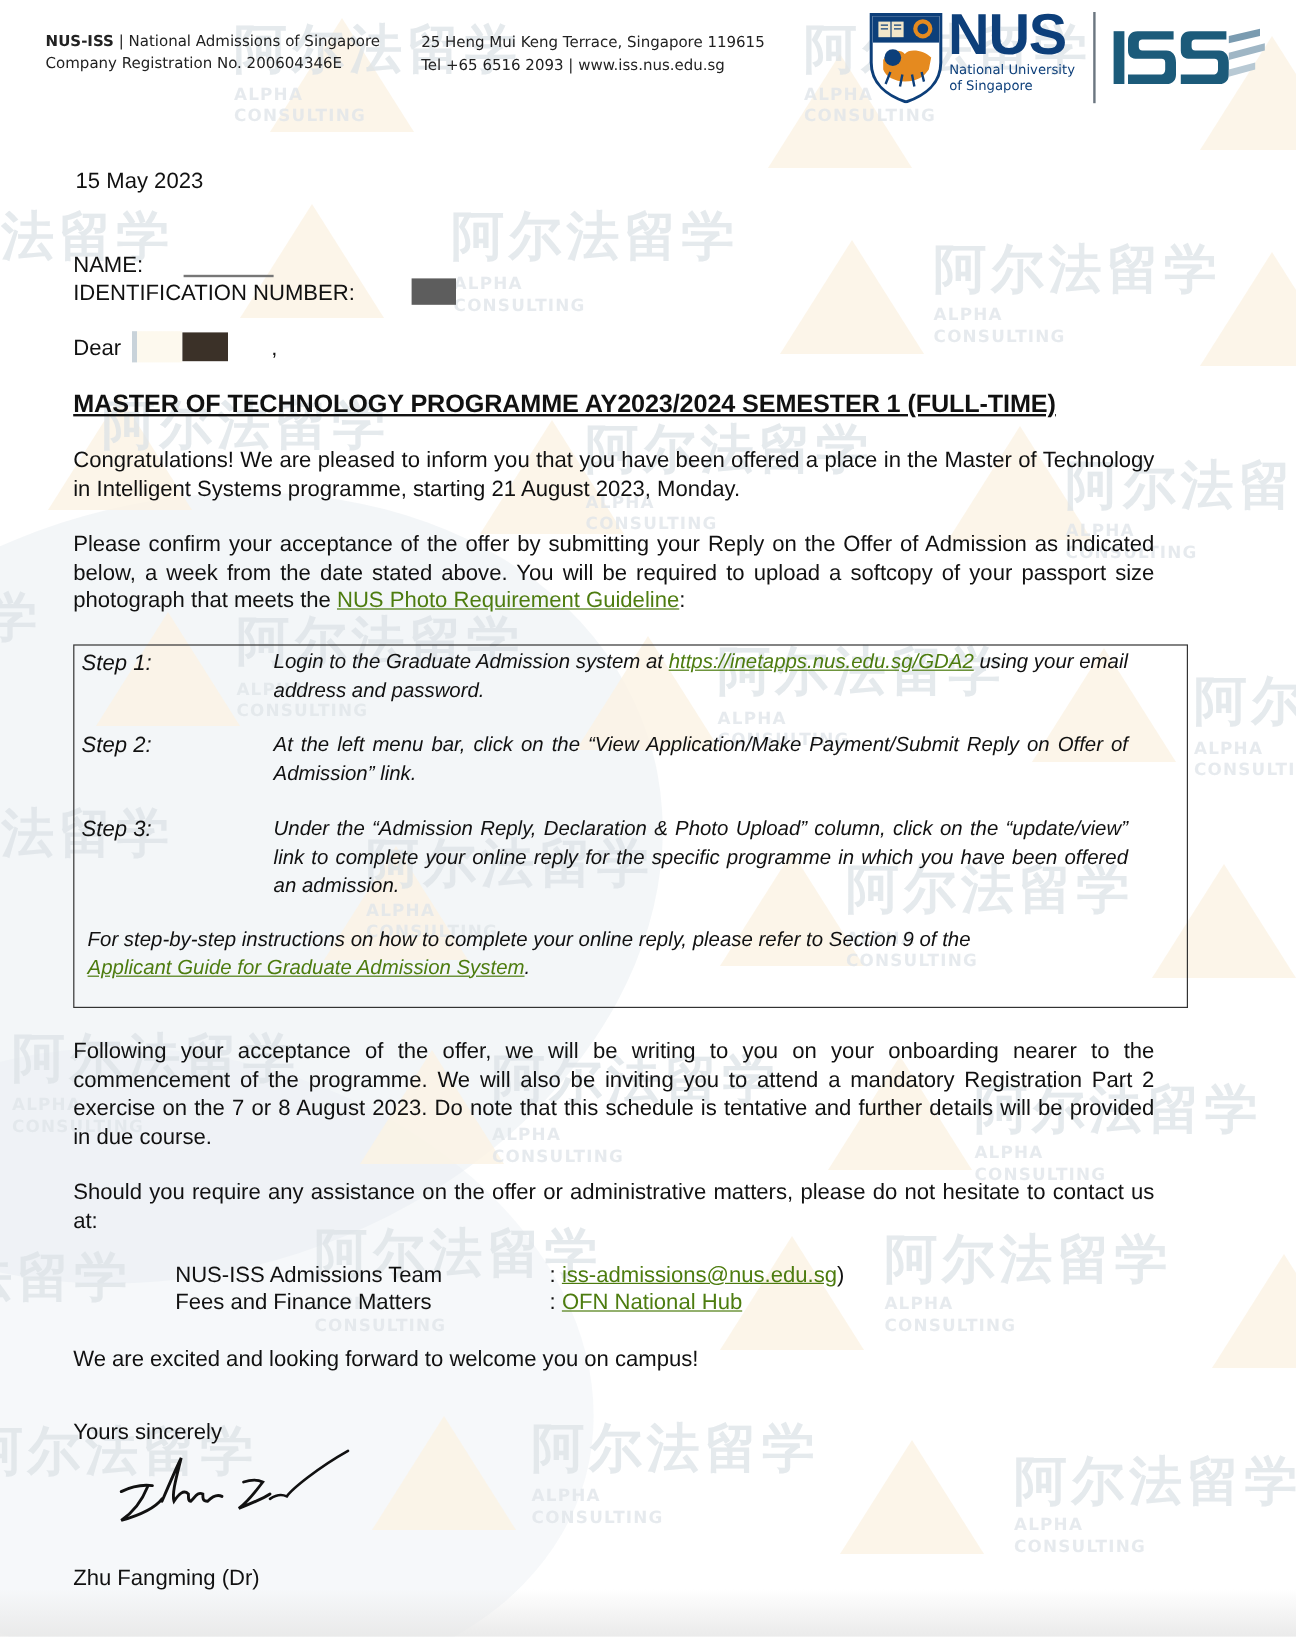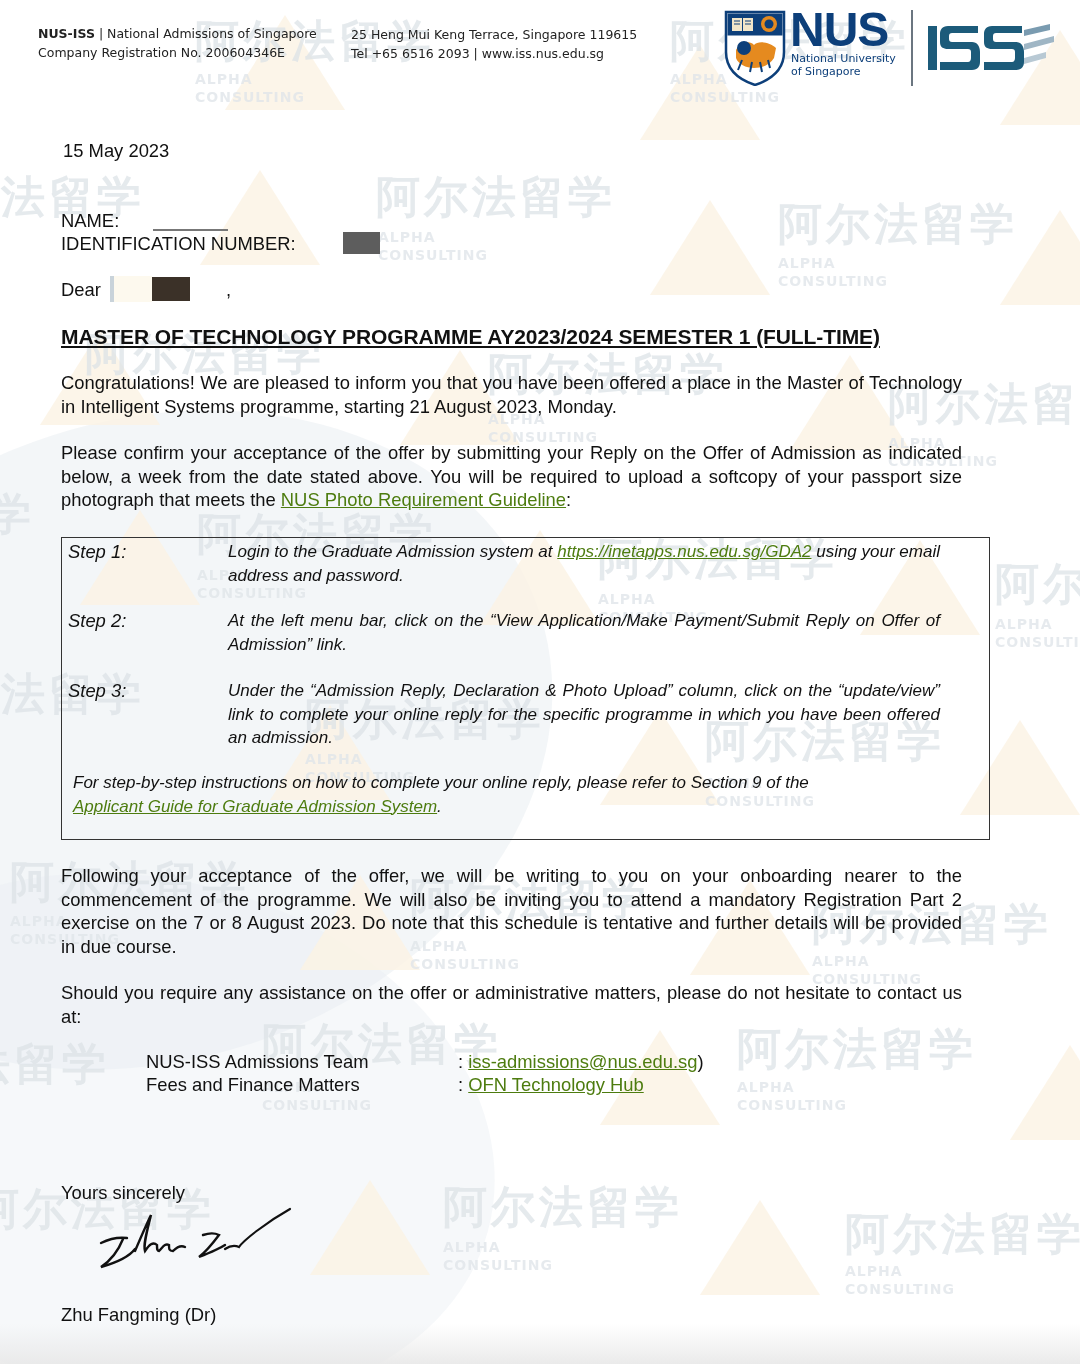--- a/index.html
+++ b/index.html
@@ -228,23 +228,24 @@
   <div class="para" style="left:61px; top:864px; width:901px;">Following your acceptance of the offer, we will be writing to you on your onboarding nearer to the commencement of the programme. We will also be inviting you to attend a mandatory Registration Part 2 exercise on the 7 or 8 August 2023. Do note that this schedule is tentative and further details will be provided in due course.</div>
 
   <div class="para" style="left:61px; top:981px; width:901px;">Should you require any assistance on the offer or administrative matters, please do not hesitate to contact us at:</div>
 
   <div class="contact-label" style="left:146px; top:1050px;">NUS-ISS Admissions Team</div>
   <div class="contact-value" style="left:458px; top:1050px;">
     <span>: </span><a class="lnk" href="#">iss-admissions@nus.edu.sg</a><span>)</span>
   </div>
   <div class="contact-label" style="left:146px; top:1073px;">Fees and Finance Matters</div>
   <div class="contact-value" style="left:458px; top:1073px;">
-    <span>: </span><a class="lnk" href="#">OFN Technology Hub</a>
-  </div>
-
+    <span>: </span><a class="lnk" href="#">OFN National Hub</a>
+  </div>
+
+  <div class="t" style="left:61px; top:1120px;">We are excited and looking forward to welcome you on campus!</div>
   <div class="t" style="left:61px; top:1165px;margin-top:16px;">Yours sincerely</div>
 
   <svg class="signature" viewBox="0 0 200 70">
     <path d="M6 38 C14 34 24 32 32 33" fill="none" stroke="#111" stroke-width="2.4" stroke-linecap="round"></path>
     <path d="M28 34 C24 44 18 54 6 62 C20 58 34 52 40 44" fill="none" stroke="#111" stroke-width="2.4" stroke-linecap="round"></path>
     <path d="M40 46 C46 32 52 18 56 10 C52 26 48 40 50 46 C54 40 58 36 62 40 C62 44 62 46 64 46 C68 42 70 38 74 40 C74 44 74 46 78 46 C82 42 86 40 90 42" fill="none" stroke="#111" stroke-width="2.4" stroke-linecap="round"></path>
     <path d="M108 30 C114 28 120 28 124 30 C118 38 112 46 104 52 C114 48 124 44 130 40" fill="none" stroke="#111" stroke-width="2.4" stroke-linecap="round"></path>
     <path d="M130 44 C136 40 140 40 144 42 C148 36 170 18 195 4" fill="none" stroke="#111" stroke-width="2.2" stroke-linecap="round"></path>
   </svg>
 

